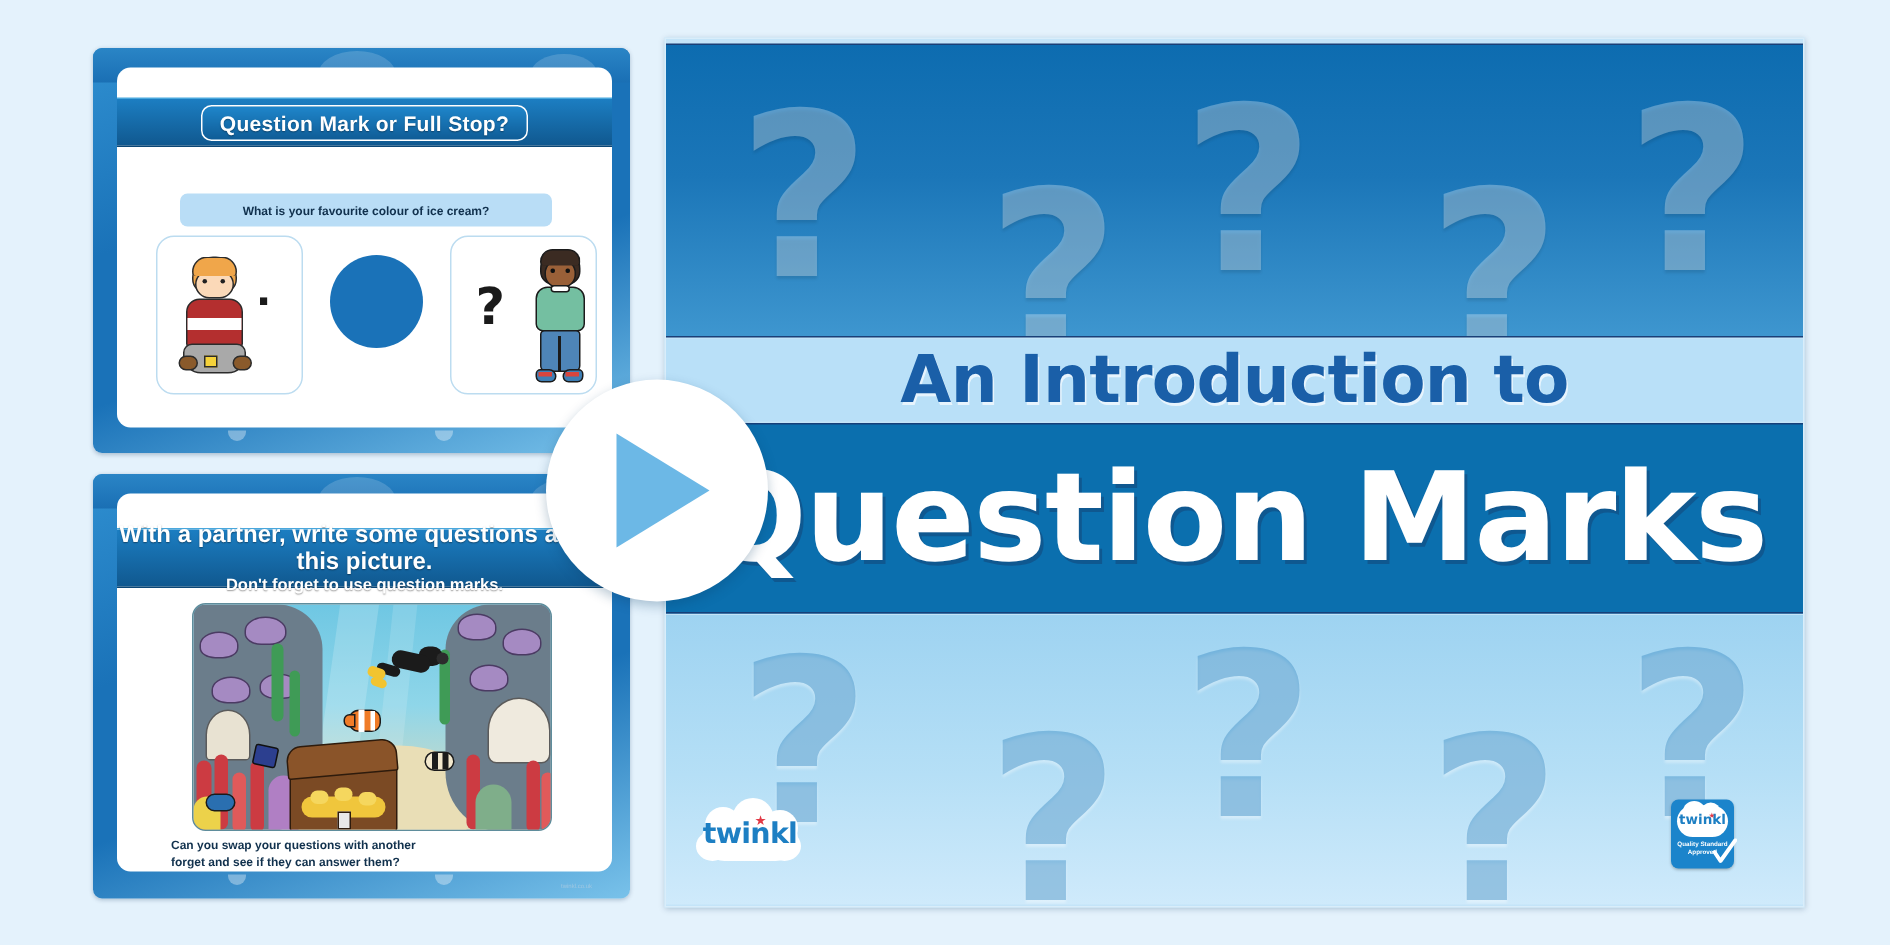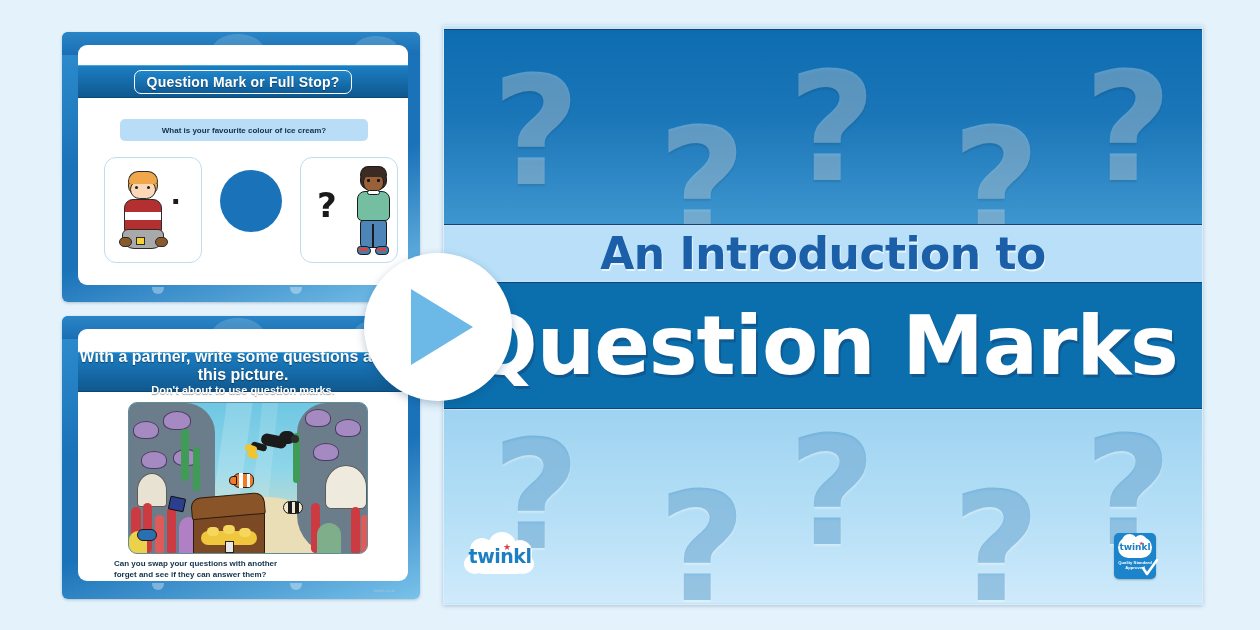--- a/index.html
+++ b/index.html
@@ -221,21 +221,21 @@
     <div class="frame-top"></div>
     <div class="bubble" style="left:150px; top:2px; width:52px; height:32px;"></div>
     <div class="bubble" style="left:292px; top:4px; width:44px; height:26px;"></div>
 
     <div class="sheet" style="left:16px; top:13px; width:330px; height:240px;">
 
       <div class="banner" style="top:20px; width:350px; height:33px;">
         <span class="pill" style="font-size:14px;">Question Mark or Full Stop?</span>
       </div>
 
-      <div class="qbox" style="left:42px; top:74px; width:248px; height:22px;">
+      <div class="qbox" style="left:42px; top:84px; width:248px; height:22px;">
         <span>What is your favourite colour of ice cream?</span>
       </div>
 
       <div class="card" style="left:26px; top:112px; width:98px; height:106px;">
 
         <div class="kid" style="left:13px; top:13px; width:50px; height:84px;">
           <div style="position:absolute;left:10px;top:0;width:30px;height:25px;background:#f0a64a;border:1.4px solid #2b2b2b;border-radius:14px 14px 10px 10px;"></div>
           <div style="position:absolute;left:12px;top:9px;width:26px;height:19px;background:#fbd9b8;border:1.4px solid #2b2b2b;border-radius:10px;"></div>
           <div style="position:absolute;left:10px;top:0;width:30px;height:13px;background:#f0a64a;border-radius:14px 14px 4px 4px;border:1.4px solid #2b2b2b;border-bottom:none;"></div>
           <div style="position:absolute;left:17px;top:15px;width:3px;height:3px;background:#222;border-radius:50%;"></div>
@@ -279,21 +279,21 @@
 
   <div class="thumb" style="left:62px; top:316px; width:358px; height:283px;">
     <div class="frame-top"></div>
     <div class="bubble" style="left:150px; top:2px; width:52px; height:32px;"></div>
     <div class="bubble" style="left:292px; top:4px; width:44px; height:26px;"></div>
 
     <div class="sheet" style="left:16px; top:13px; width:330px; height:252px;">
 
       <div class="banner" style="top:23px; width:350px; height:40px;">
         <span style="font-size:16px;font-weight:bold;text-shadow:0 1px 1px rgba(0,0,0,.4);">With a partner, write some questions about this picture.</span>
-        <span style="font-size:11px;font-weight:bold;text-shadow:0 1px 1px rgba(0,0,0,.4);">Don't about to use question marks.</span>
+        <span style="font-size:11px;font-weight:bold;text-shadow:0 1px 1px rgba(0,0,0,.4);">Don't forget to use question marks.</span>
       </div>
 
       <div style="position:absolute;left:50px;top:73px;width:240px;height:152px;border-radius:9px;overflow:hidden;background:linear-gradient(180deg,#6fc7e3 0%,#8fd6e9 45%,#e6dcb8 100%);border:1px solid #5f8d9c;">
 
         <div style="position:absolute;left:90px;top:0;width:26px;height:110px;background:rgba(255,255,255,.18);transform:skewX(-8deg);"></div>
         <div style="position:absolute;left:128px;top:0;width:16px;height:100px;background:rgba(255,255,255,.14);transform:skewX(-6deg);"></div>
 
         <div style="position:absolute;left:70px;top:94px;width:112px;height:58px;background:#e9deb6;border-radius:40% 40% 0 0;"></div>
 
         <div style="position:absolute;left:0;top:0;width:86px;height:152px;background:#6b7d8b;border-radius:0 30px 40px 0;"></div>

